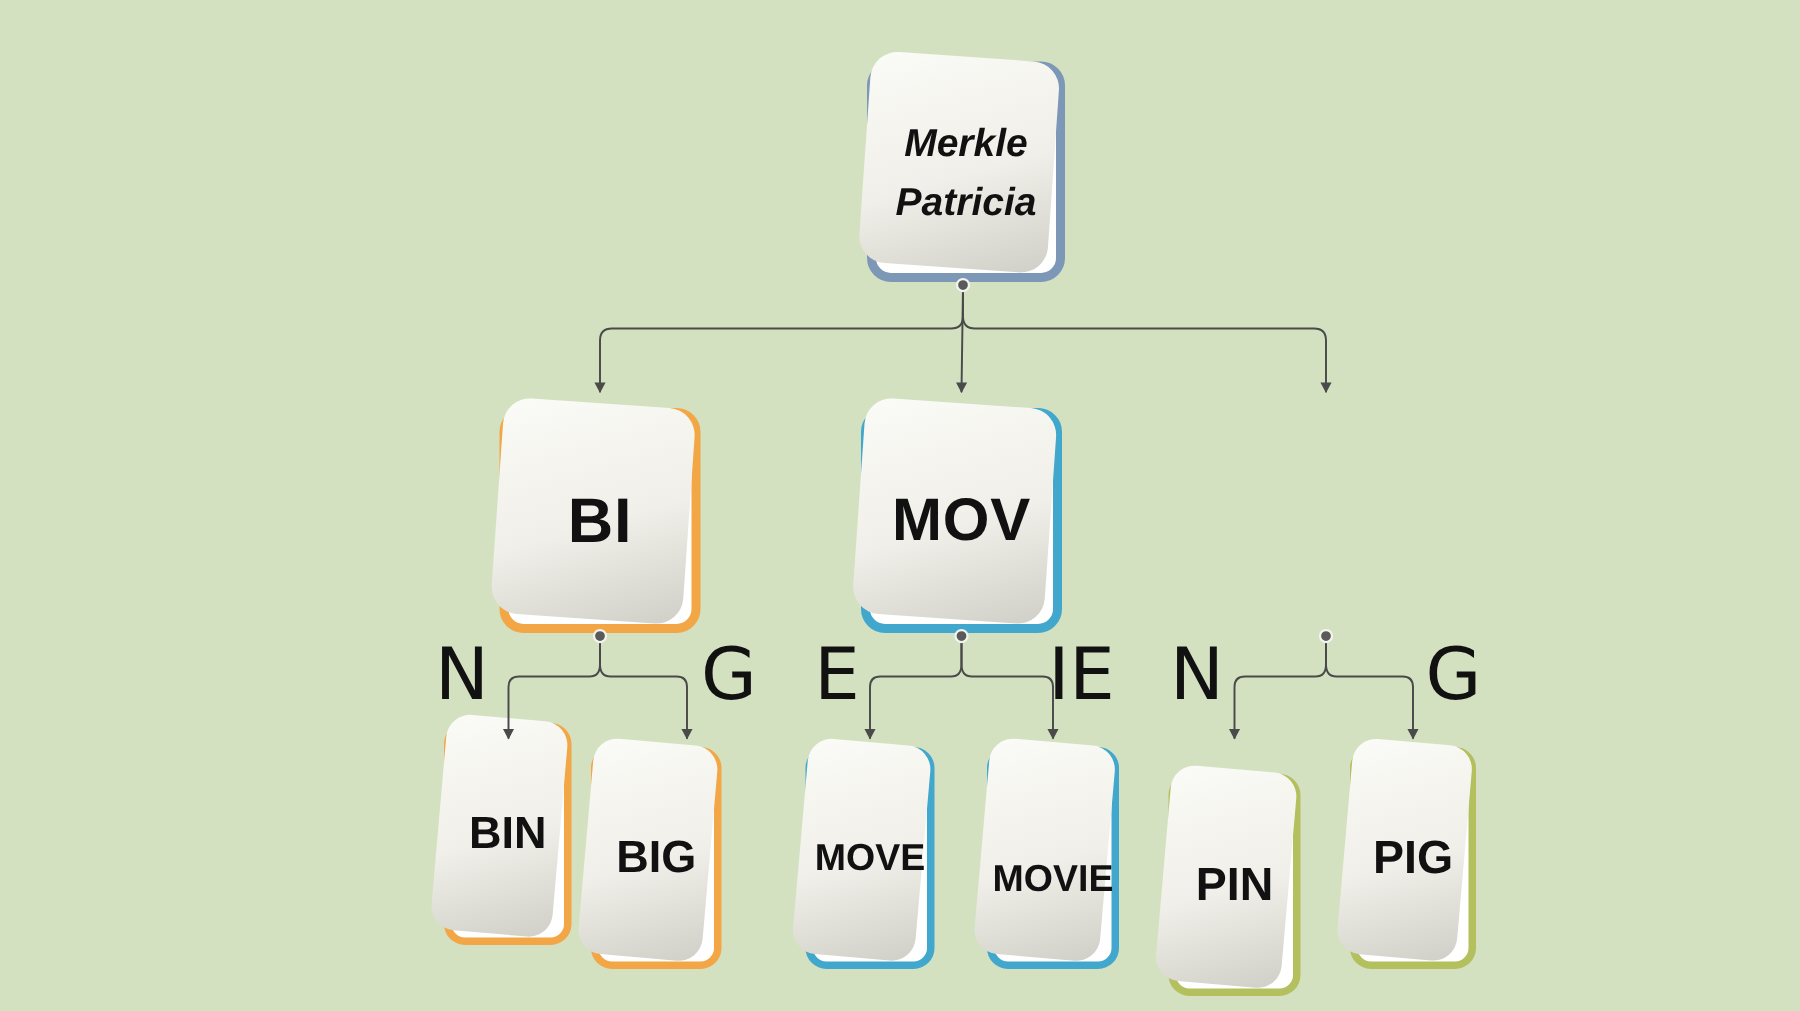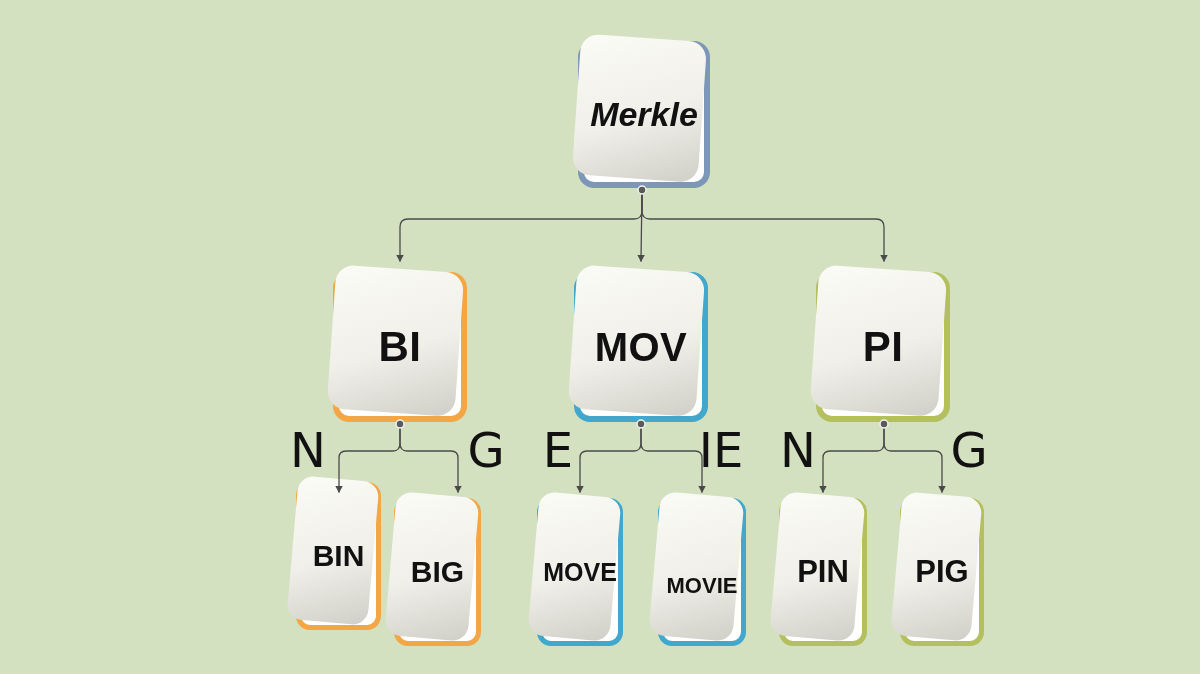--- a/index.html
+++ b/index.html
@@ -51,39 +51,39 @@
   .node.olive  { border: 6px solid var(--olive-border); }
   .node.leaf   { border-width: 5px; border-radius: 14px; }
   .node.leaf::before { border-radius: 16px; transform: rotate(5deg) translate(-6px, -5px); }
 
   .node .label {
     font-weight: bold;
     letter-spacing: 0.5px;
   }
   .node.leaf .label { font-style: normal; letter-spacing: 0; }
 
-  .root-text { font-weight: bold; font-style: italic; font-size: 34px; line-height: 39px; }
+  .root-text { font-weight: bold; font-style: italic; font-size: 26px; line-height: 39px; }
 
   #node-bi .label, #node-pi .label { font-size: 42px; }
   #node-mov .label { font-size: 40px; }
   #node-bin .label, #node-big .label { font-size: 30px; }
   #node-move .label { font-size: 25px; }
-  #node-movie .label { font-size: 22px; margin-top: 28px; }
+  #node-movie .label { font-size: 25px; margin-top: 28px; }
   #node-pin .label, #node-pig .label { font-size: 31px; }
 
   
   #node-root  { left: 578px; top: 41px;  width: 132px; height: 147px; }
   #node-bi    { left: 333px; top: 272px; width: 134px; height: 150px; }
   #node-mov   { left: 574px; top: 272px; width: 134px; height: 150px; }
   #node-pi    { left: 816px; top: 272px; width: 134px; height: 150px; }
   #node-bin   { left: 296px; top: 482px; width: 85px;  height: 148px; }
   #node-big   { left: 394px; top: 498px; width: 87px;  height: 148px; }
   #node-move  { left: 537px; top: 498px; width: 86px;  height: 148px; }
   #node-movie { left: 658px; top: 498px; width: 88px;  height: 148px; }
-  #node-pin   { left: 779px; top: 498px; width: 88px;  height: 148px; text-align: center; }
+  #node-pin   { left: 779px; top: 516px; width: 88px;  height: 148px; text-align: center; }
   #node-pig   { left: 900px; top: 498px; width: 84px;  height: 148px; }
 
   
   svg.connectors {
     position: absolute;
     left: 0; top: 0;
     width: 1200px; height: 674px;
     z-index: 2;
     pointer-events: none;
   }
@@ -145,31 +145,29 @@
 
     <circle class="dot" cx="642" cy="190" r="4"></circle>
     <circle class="dot" cx="400" cy="424" r="4"></circle>
     <circle class="dot" cx="641" cy="424" r="4"></circle>
     <circle class="dot" cx="884" cy="424" r="4"></circle>
   </svg>
 
   <div class="node root" id="node-root">
     <div class="root-text">
       <div>Merkle</div>
+      <div>Patricia</div>
     </div>
   </div>
 
   <div class="node orange" id="node-bi">
     <span class="label">BI</span>
   </div>
   <div class="node cyan" id="node-mov">
     <span class="label">MOV</span>
-  </div>
-  <div class="node olive" id="node-pi">
-    <span class="label">PI</span>
   </div>
 
   <div class="node orange leaf" id="node-bin">
     <span class="label">BIN</span>
   </div>
   <div class="node orange leaf" id="node-big">
     <span class="label">BIG</span>
   </div>
   <div class="node cyan leaf" id="node-move">
     <span class="label">MOVE</span>

